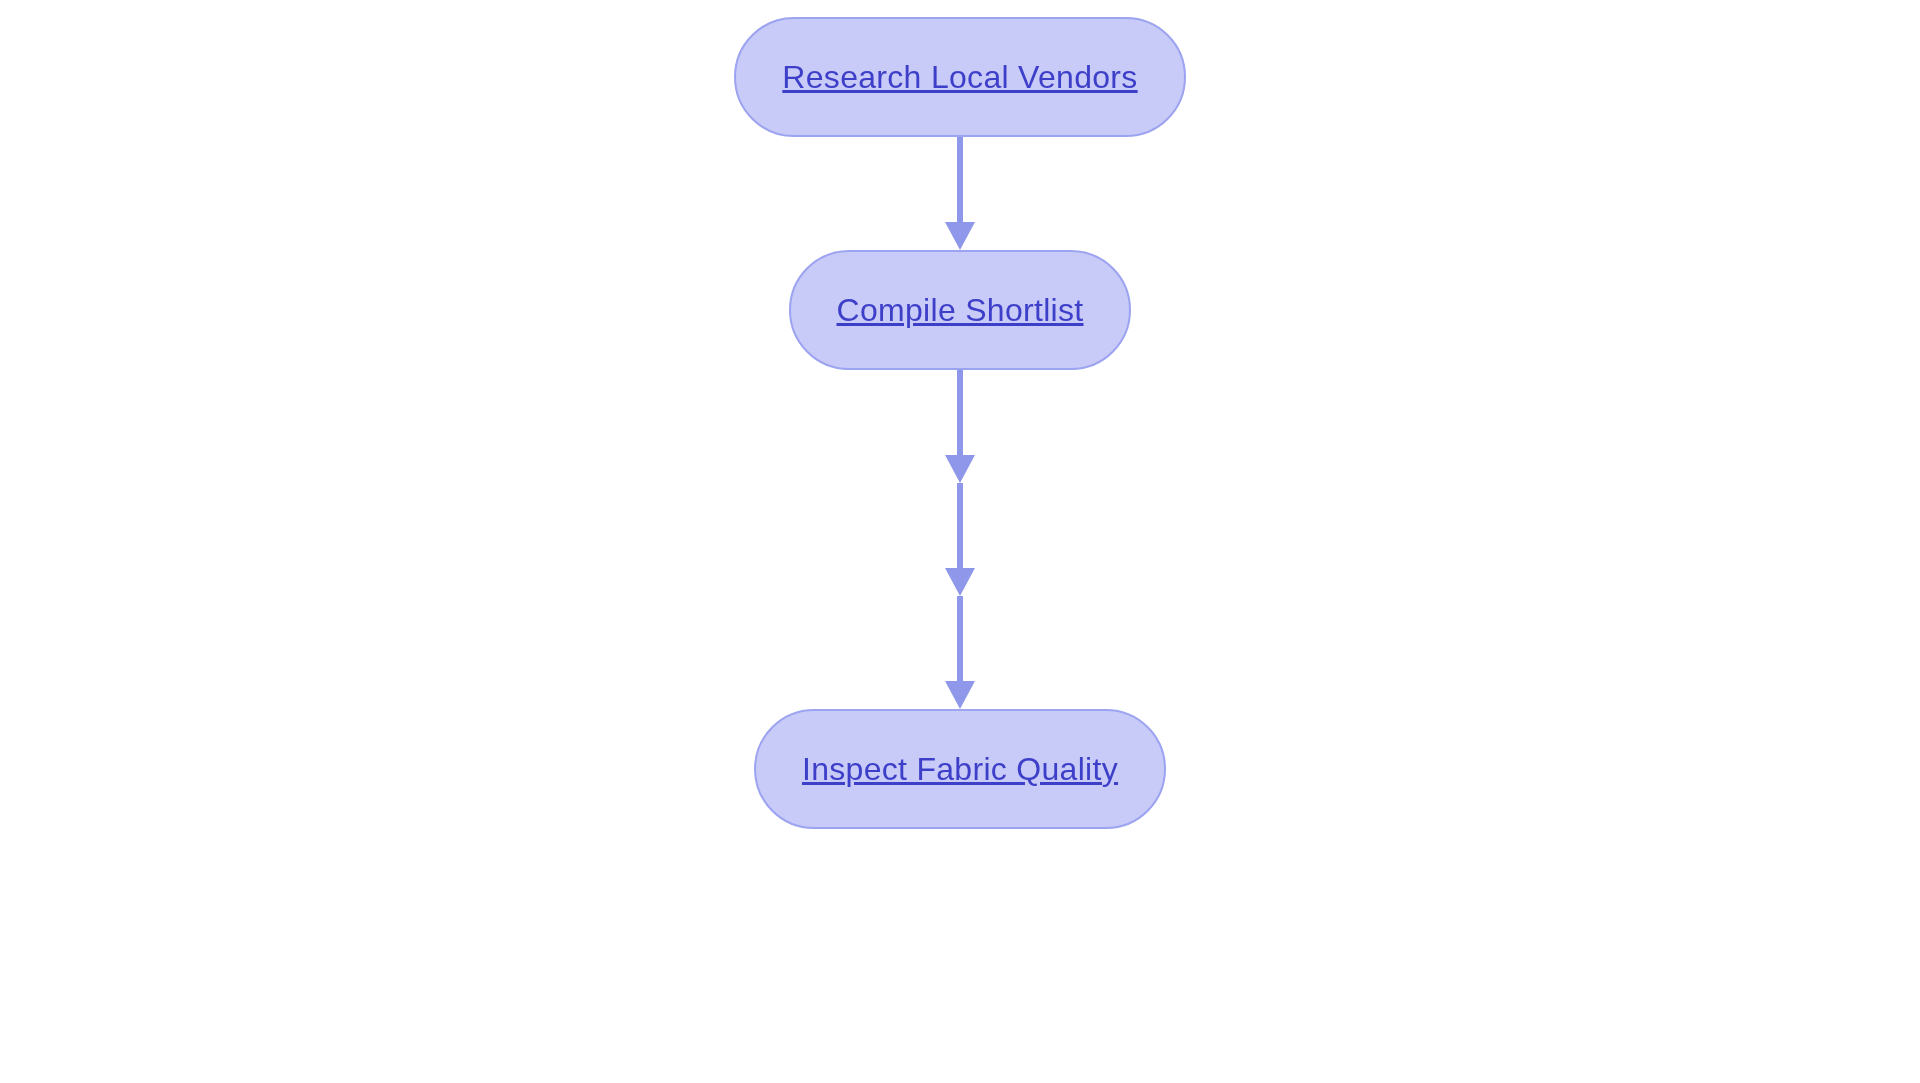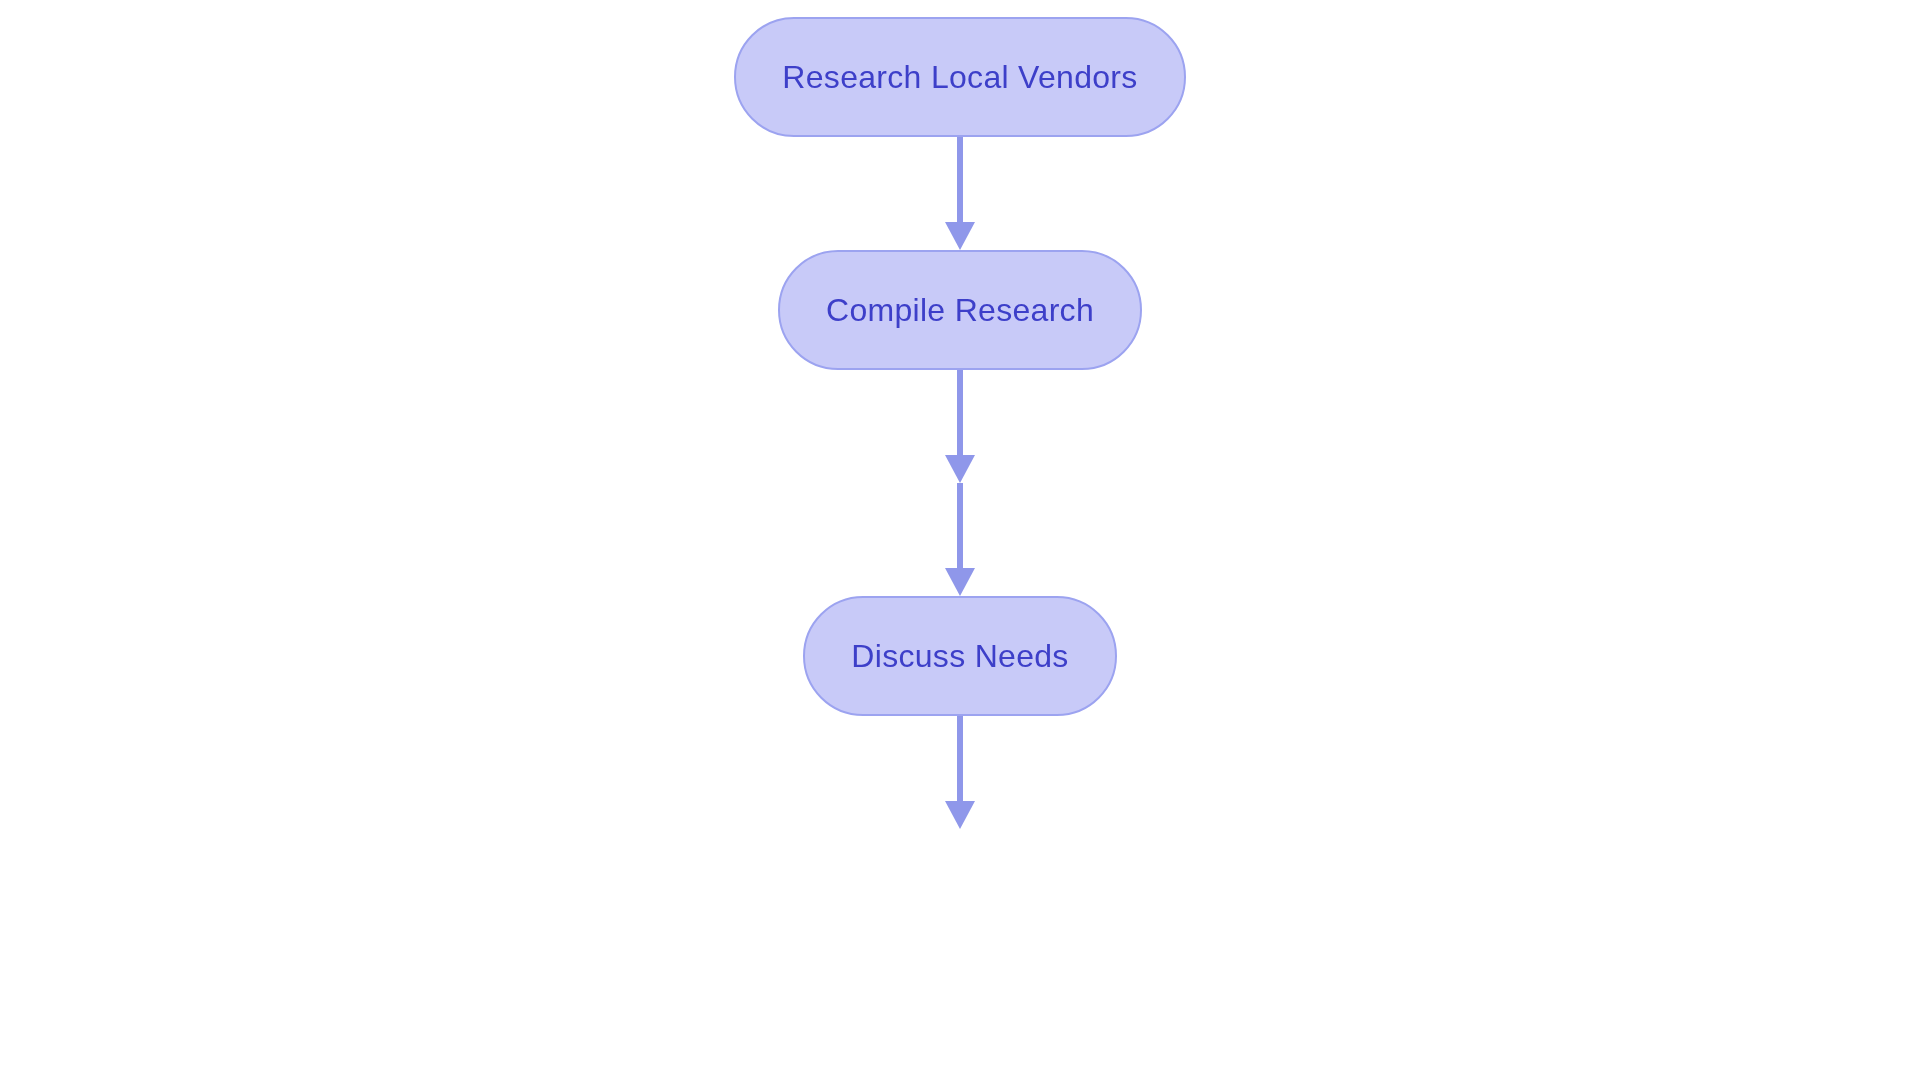--- a/index.html
+++ b/index.html
@@ -36,20 +36,21 @@
     border: 2px solid var(--node-border);
     color: var(--node-text);
     display: flex;
     align-items: center;
     justify-content: center;
     padding: 0 46px;
     font-size: 32px;
     letter-spacing: 0.3px;
     white-space: nowrap;
     flex: 0 0 auto;
+    text-decoration: underline;
   }
   .flow-arrow {
     height: 113px;
     display: flex;
     flex-direction: column;
     align-items: center;
     flex: 0 0 auto;
   }
   .arrow-line {
     width: 6px;
@@ -72,37 +73,37 @@
   <div class="flow-node">
     <span>Research Local Vendors</span>
   </div>
 
   <div class="flow-arrow">
     <div class="arrow-line"></div>
     <div class="arrow-head"></div>
   </div>
 
   <div class="flow-node">
-    <span>Compile Research</span>
+    <span>Compile Shortlist</span>
   </div>
 
   <div class="flow-arrow">
     <div class="arrow-line"></div>
     <div class="arrow-head"></div>
   </div>
 
 
   <div class="flow-arrow">
     <div class="arrow-line"></div>
     <div class="arrow-head"></div>
   </div>
 
-  <div class="flow-node">
-    <span>Discuss Needs</span>
-  </div>
 
   <div class="flow-arrow">
     <div class="arrow-line"></div>
     <div class="arrow-head"></div>
   </div>
 
+  <div class="flow-node">
+    <span>Inspect Fabric Quality</span>
+  </div>
 
 </div>
 
 </body></html>

